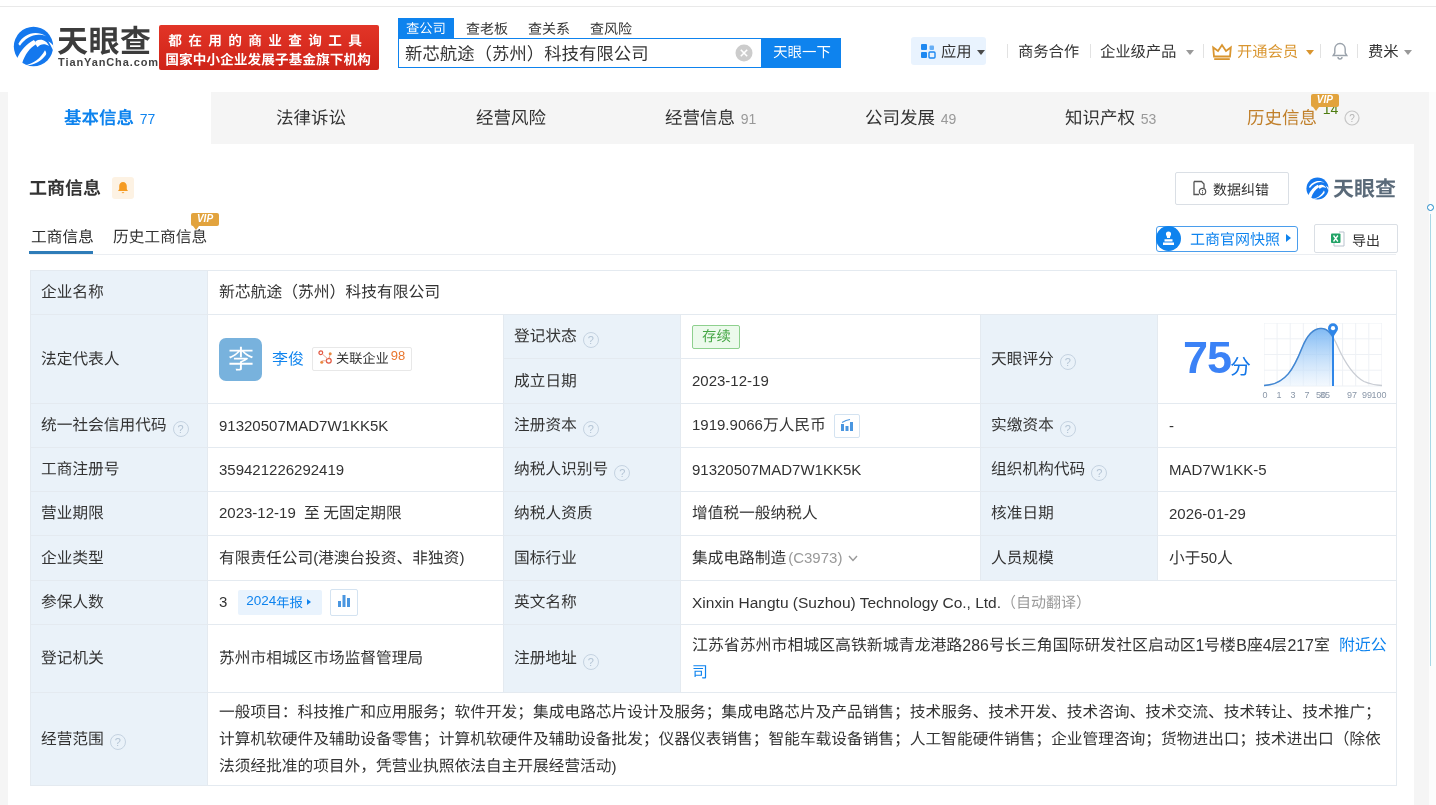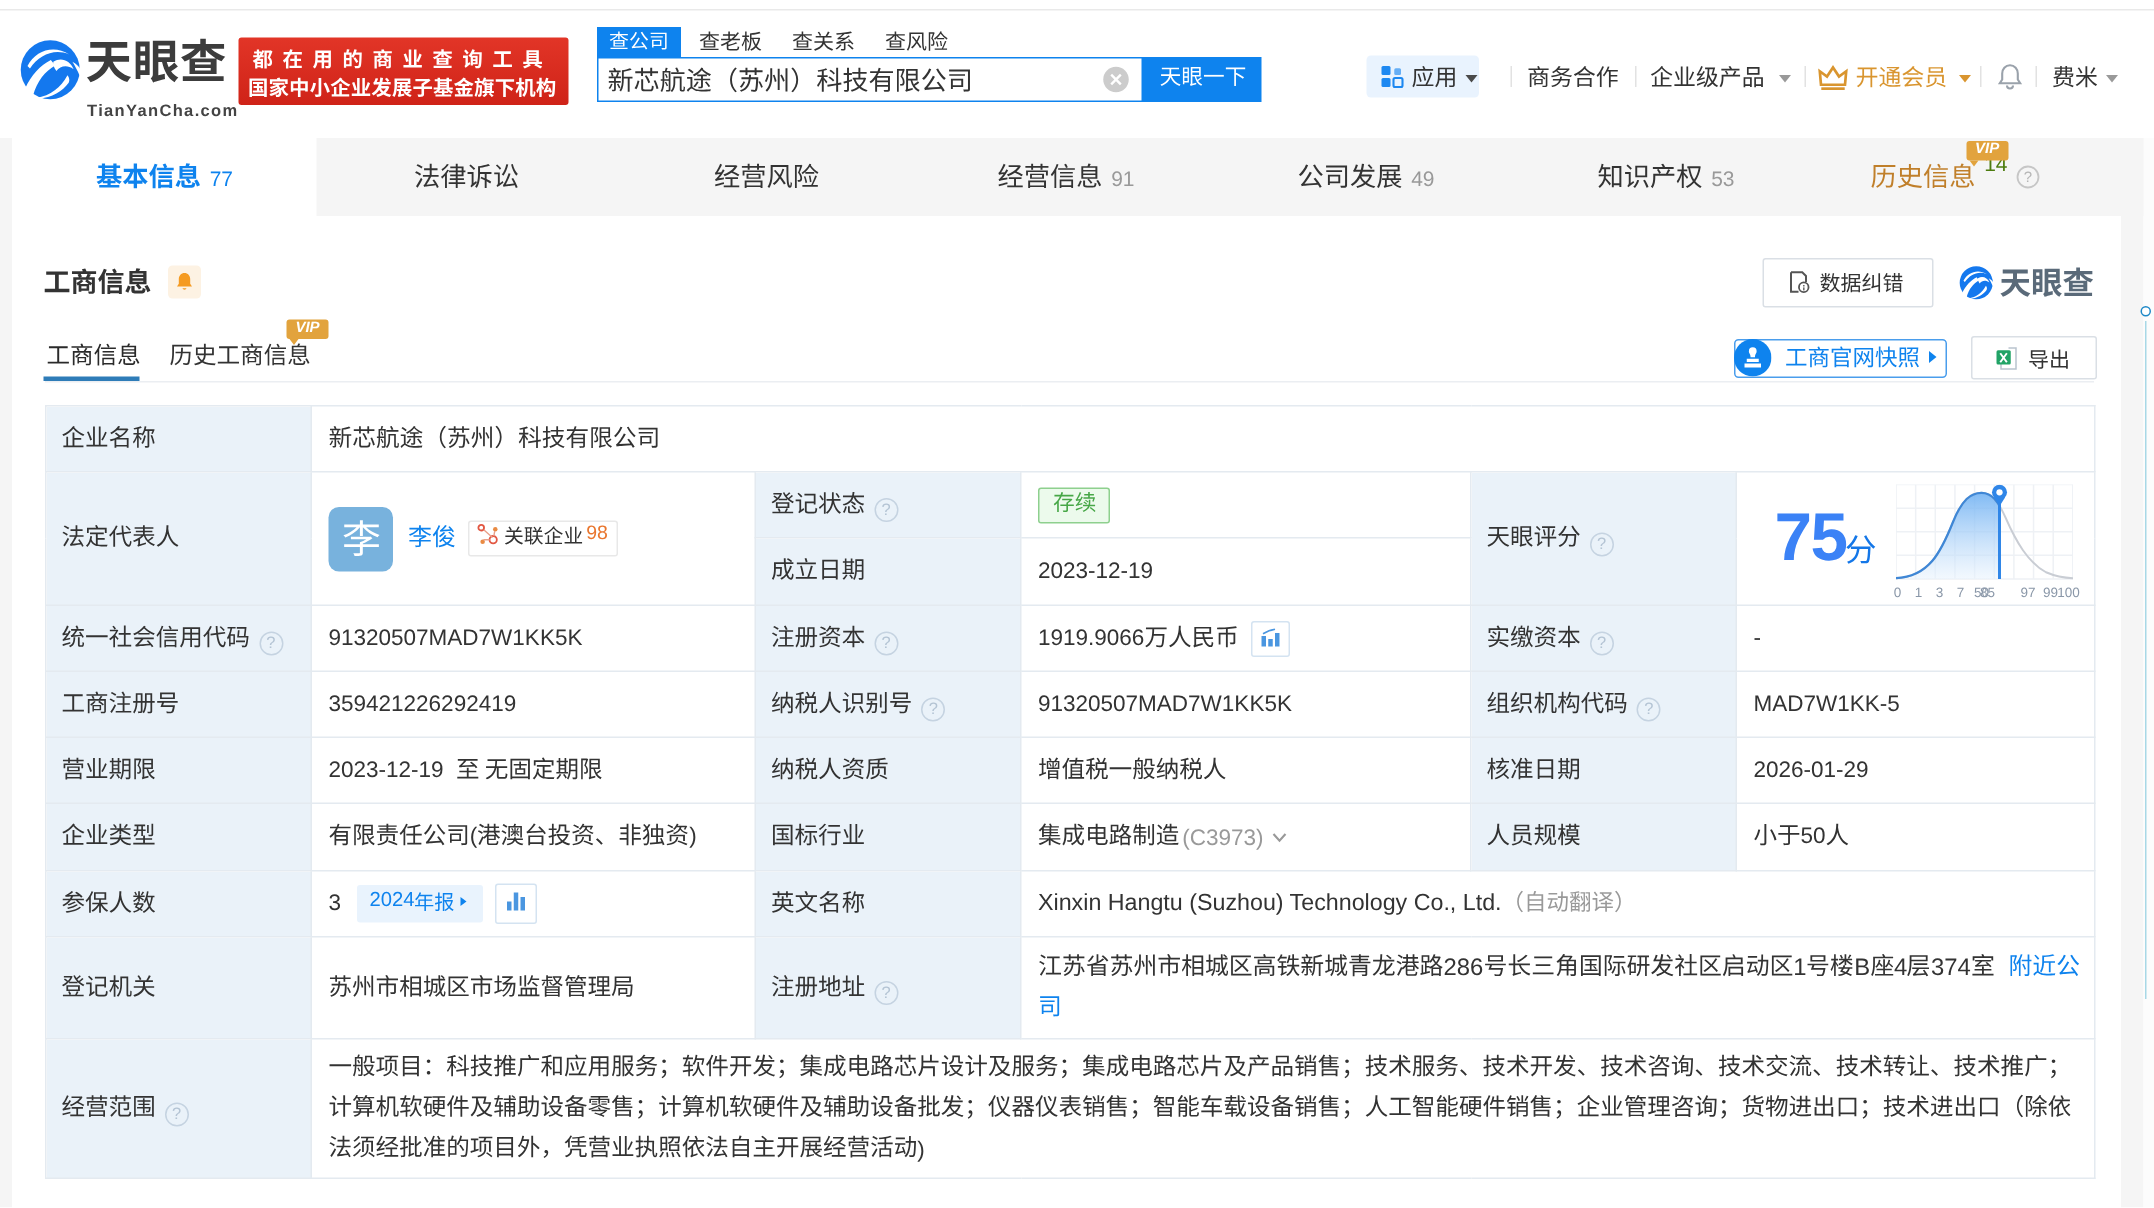--- a/index.html
+++ b/index.html
@@ -281,21 +281,21 @@
       <path d="M9,81 C19,58 34,43 51,34 L58,43 C41,53 29,68 22,92 C17,89 12,85 9,81 Z" fill="#fff"></path>
       <path d="M55,37 C68,29 82,35 88,49 C77,41 66,44 60,52 C56,47 54,41 55,37 Z" fill="#fff"></path>
       <path d="M86,37 C93,41 97,45 99,49 L98,60 C94,51 90,43 86,37 Z" fill="#fff"></path>
       <path d="M27,96 C51,92 67,79 78,59 C81,63 82,67 80,71 C70,85 53,95 31,97 Z" fill="#fff"></path>
     </svg>
     <div style="position:absolute;left:57px;top:24px;width:100px;height:36px;"><svg class="z" style="width:94.5px;height:34.7px;vertical-align:-0.21em;" viewBox="0 -910 3048 1120" fill="#3c3c3c">
         <use href="#b0" x="0"></use>
         <use href="#b1" x="1016"></use>
         <use href="#b2" x="2032"></use>
       </svg></div>
-    <div style="position:absolute;left:58px;top:68px;width:140px;height:16px;font:bold 11px 'Liberation Sans',sans-serif;color:#444;letter-spacing:0.9px;">TianYanCha.com</div>
+    <div style="position:absolute;left:58px;top:56px;width:140px;height:16px;font:bold 11px 'Liberation Sans',sans-serif;color:#444;letter-spacing:0.9px;">TianYanCha.com</div>
     <div style="position:absolute;left:159px;top:25px;width:220px;height:45px;background:linear-gradient(180deg,#e23527,#cf2318);border-radius:2px;"></div>
     <div style="position:absolute;left:168px;top:31px;width:210px;height:16px;"><svg class="z" style="width:200.5px;height:15.3px;vertical-align:-0.21em;" viewBox="0 -910 14635 1120" fill="#fff">
         <use href="#b3" x="0"></use>
         <use href="#b4" x="1464"></use>
         <use href="#b5" x="2927"></use>
         <use href="#b6" x="4391"></use>
         <use href="#b7" x="5854"></use>
         <use href="#b8" x="7318"></use>
         <use href="#b2" x="8781"></use>
         <use href="#b9" x="10245"></use>
@@ -938,21 +938,21 @@
                 <use href="#r125" x="10000"></use>
                 <use href="#r126" x="11000"></use>
                 <use href="#r110" x="12000"></use>
               </svg><span style="font:15.9px 'Liberation Sans',sans-serif;color:#333;">1</span><svg class="z" style="width:31.8px;height:17.8px;vertical-align:-0.21em;" viewBox="0 -910 2000 1120" fill="#333">
                 <use href="#r117" x="0"></use>
                 <use href="#r127" x="1000"></use>
               </svg><span style="font:15.9px 'Liberation Sans',sans-serif;color:#333;">B</span><svg class="z" style="width:15.9px;height:17.8px;vertical-align:-0.21em;" viewBox="0 -910 1000 1120" fill="#333">
                 <use href="#r128" x="0"></use>
               </svg><span style="font:15.9px 'Liberation Sans',sans-serif;color:#333;">4</span><svg class="z" style="width:15.9px;height:17.8px;vertical-align:-0.21em;" viewBox="0 -910 1000 1120" fill="#333">
                 <use href="#r129" x="0"></use>
-              </svg><span style="font:15.9px 'Liberation Sans',sans-serif;color:#333;">374</span><svg class="z" style="width:15.9px;height:17.8px;vertical-align:-0.21em;" viewBox="0 -910 1000 1120" fill="#333">
+              </svg><span style="font:15.9px 'Liberation Sans',sans-serif;color:#333;">217</span><svg class="z" style="width:15.9px;height:17.8px;vertical-align:-0.21em;" viewBox="0 -910 1000 1120" fill="#333">
                 <use href="#r130" x="0"></use>
               </svg><span style="display:inline-block;width:9px;"></span><svg class="z" style="width:47.7px;height:17.8px;vertical-align:-0.21em;" viewBox="0 -910 3000 1120" fill="#0e83ee">
                 <use href="#r131" x="0"></use>
                 <use href="#r132" x="1000"></use>
                 <use href="#r27" x="2000"></use>
               </svg></div>
             <div style="line-height:27px;"><svg class="z" style="width:15.9px;height:17.8px;vertical-align:-0.21em;" viewBox="0 -910 1000 1120" fill="#0e83ee">
                 <use href="#r28" x="0"></use>
               </svg></div>
           </td>

